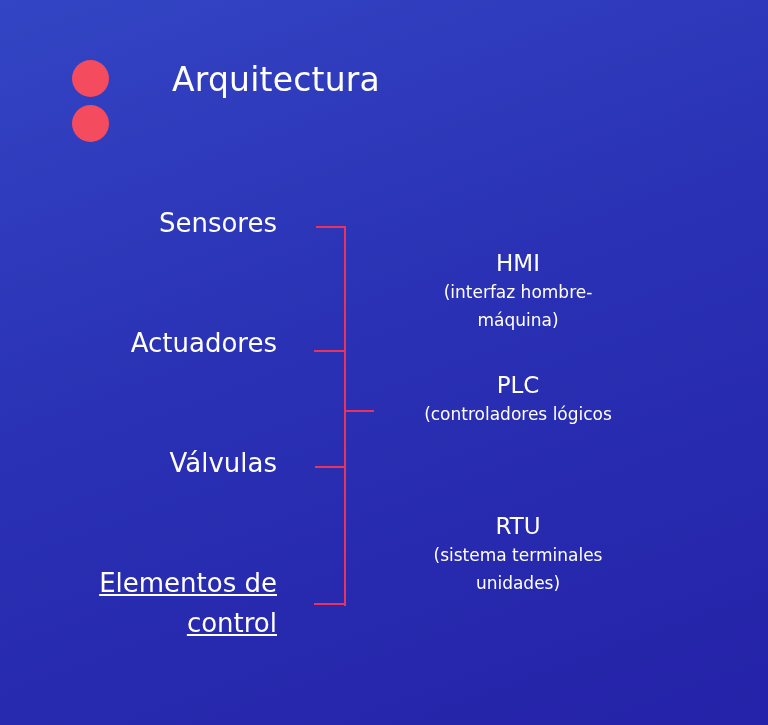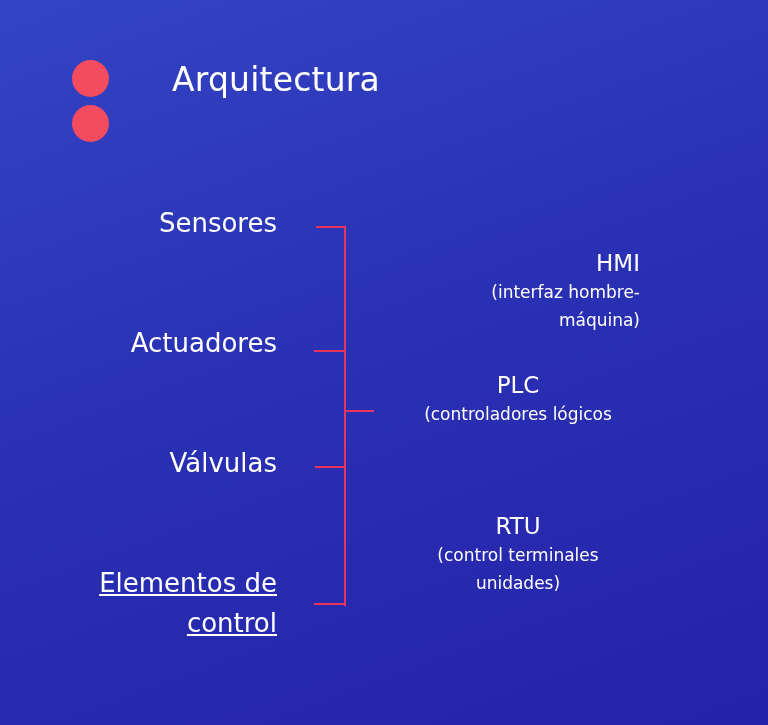--- a/index.html
+++ b/index.html
@@ -49,28 +49,28 @@
 
 <div>
   <div class="line" style="left:344px; top:226px; width:2px; height:380px;"></div>
   <div class="line" style="left:316px; top:226px; width:30px; height:2px;"></div>
   <div class="line" style="left:314px; top:350px; width:32px; height:2px;"></div>
   <div class="line" style="left:315px; top:466px; width:31px; height:2px;"></div>
   <div class="line" style="left:314px; top:603px; width:32px; height:2px;"></div>
   <div class="line" style="left:344px; top:410px; width:30px; height:2px;"></div>
 </div>
 
-<div class="right-block" style="top:248px;text-align:right;">
+<div class="right-block" style="top:248px;">
   <div class="head">HMI</div>
   <div class="sub">(interfaz hombre-</div>
   <div class="sub">máquina)</div>
 </div>
 
 <div class="right-block" style="top:370px;">
   <div class="head">PLC</div>
   <div class="sub">(controladores lógicos</div>
 </div>
 
 <div class="right-block" style="top:511px;">
   <div class="head">RTU</div>
-  <div class="sub">(control terminales</div>
+  <div class="sub">(sistema terminales</div>
   <div class="sub">unidades)</div>
 </div>
 
 </body></html>

